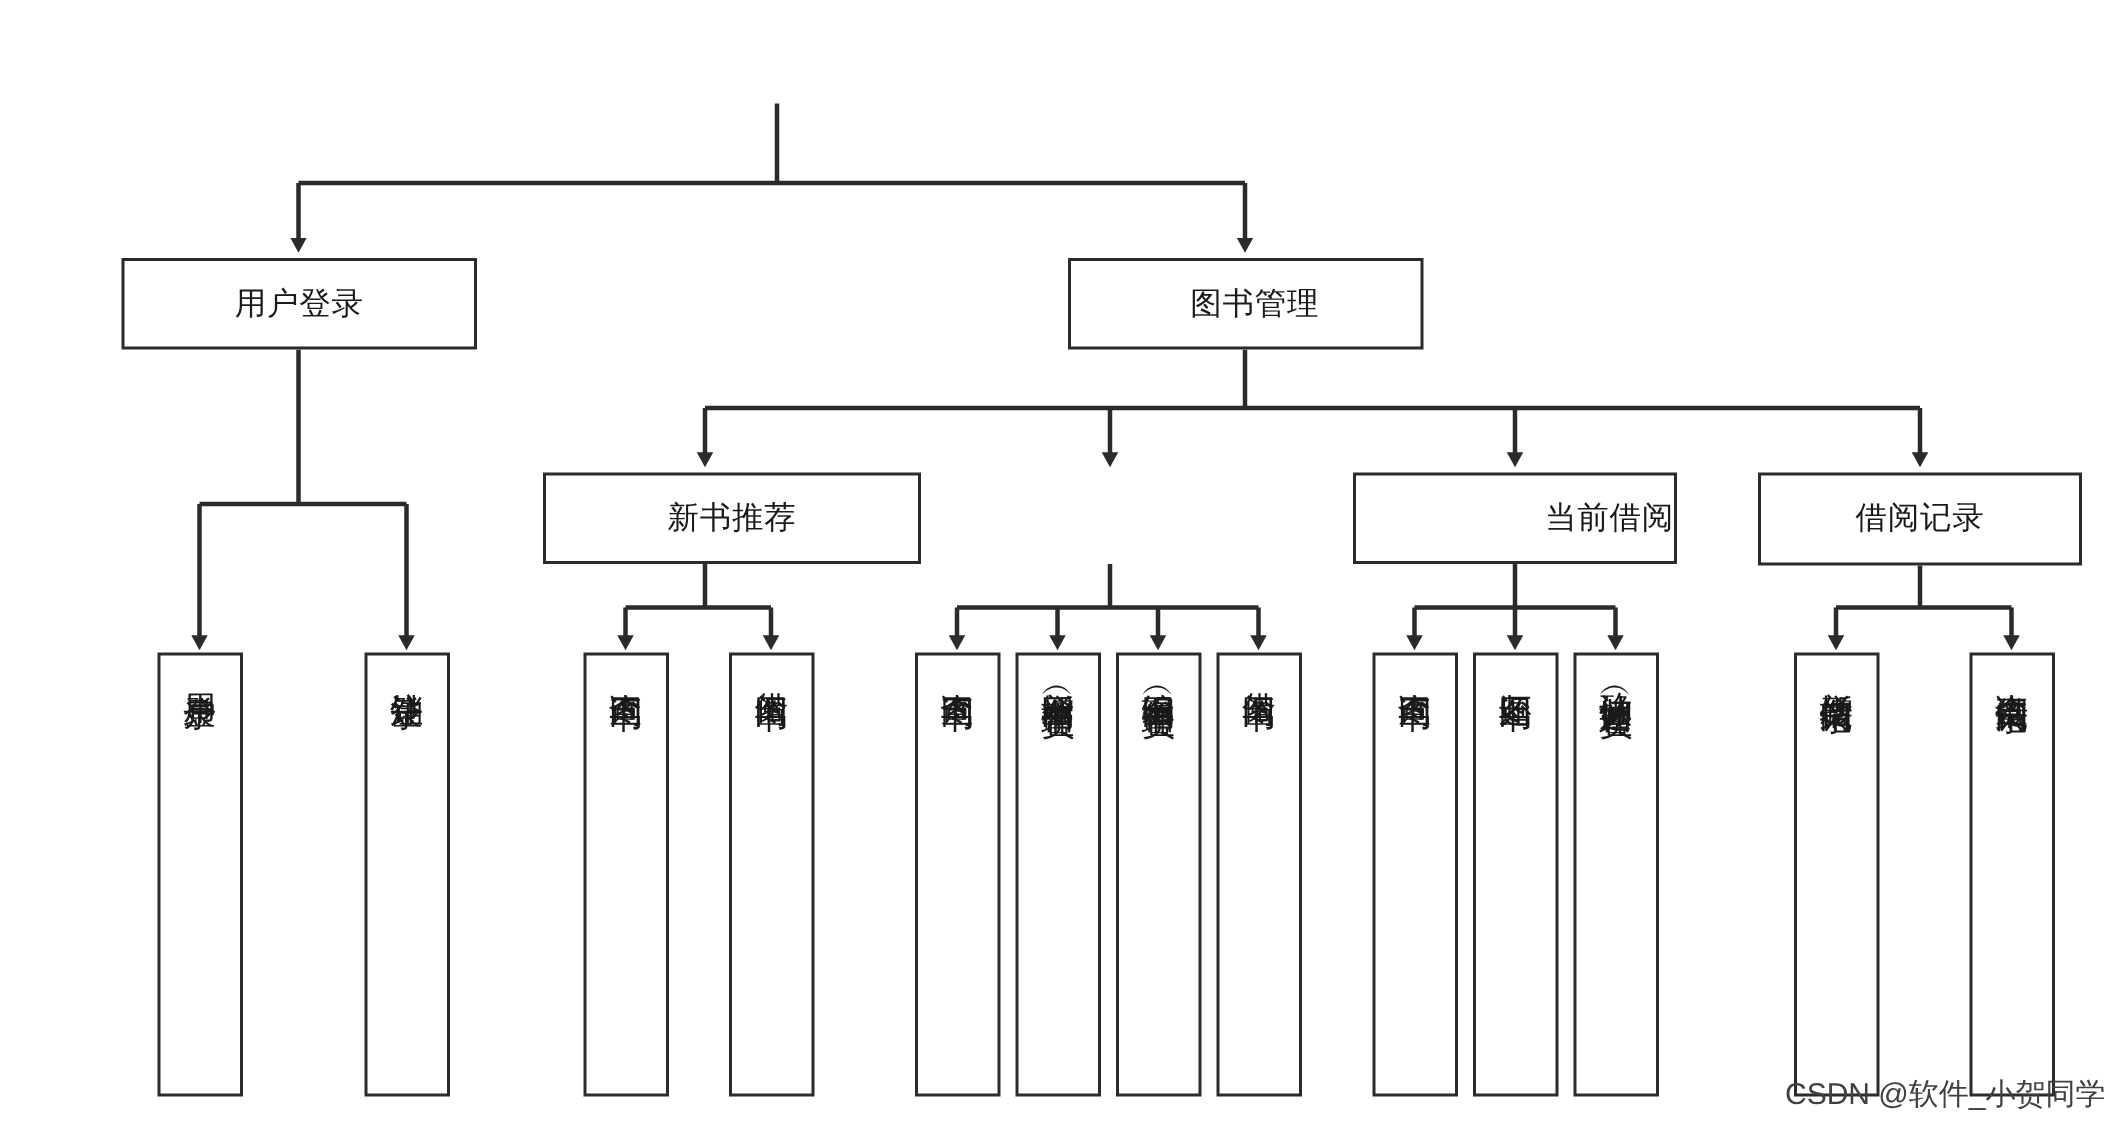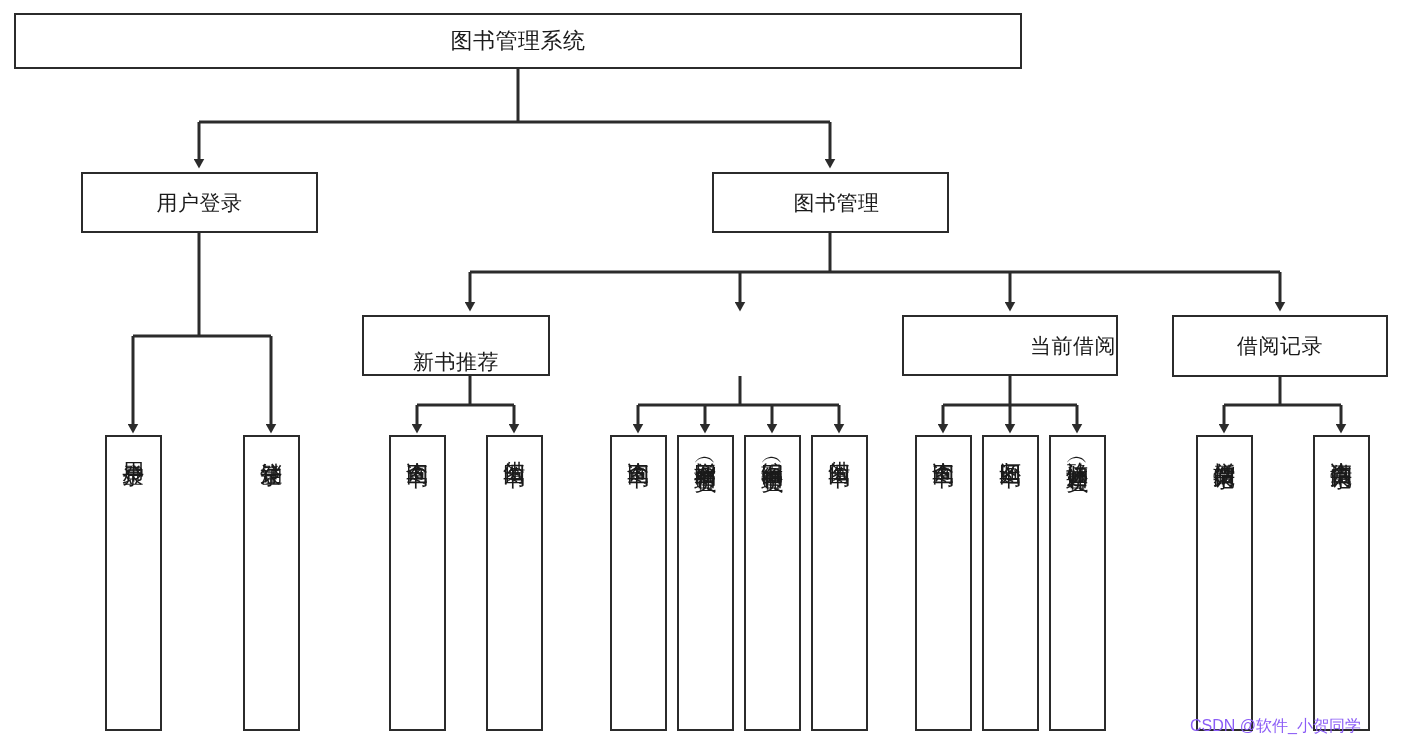--- a/index.html
+++ b/index.html
@@ -57,22 +57,22 @@
   .node.v .label {
     writing-mode: vertical-rl;
     text-orientation: upright;
     font-size: 22px;
     line-height: 1.06;
     letter-spacing: 1.5px;
     white-space: nowrap;
   }
   .watermark {
     position: absolute;
-    color: #8b5cf6;
-    font-size: 16px;
+    color: #404040;
+    font-size: 20px;
     white-space: nowrap;
     z-index: 3;
     font-family: "Liberation Sans", "DejaVu Sans", sans-serif;
   }
 </style>
 </head>
 <body>
 
 <div id="canvas">
 
@@ -121,32 +121,29 @@
       <path d="M1010,405 L1010,425" marker-end="url(#arrow)"></path>
       <path d="M1077,405 L1077,425" marker-end="url(#arrow)"></path>
 
       <path d="M1280,376 L1280,405"></path>
       <path d="M1224,405 L1341,405"></path>
       <path d="M1224,405 L1224,425" marker-end="url(#arrow)"></path>
       <path d="M1341,405 L1341,425" marker-end="url(#arrow)"></path>
     </g>
   </svg>
 
-  <div class="node h" id="node-root" style="left:14px; top:13px; width:1008px; height:56px;">
-    <span class="label">图书管理系统</span>
-  </div>
 
   <div class="node h" style="left:81px; top:172px; width:237px; height:61px;">
     <span class="label">用户登录</span>
   </div>
   <div class="node h" style="left:712px; top:172px; width:237px; height:61px;padding-left:12px;">
     <span class="label">图书管理</span>
   </div>
 
-  <div class="node h" style="left:362px; top:315px; width:188px; height:61px;align-items:flex-end;">
+  <div class="node h" style="left:362px; top:315px; width:252px; height:61px;">
     <span class="label">新书推荐</span>
   </div>
   <div class="node h" style="left:902px; top:315px; width:216px; height:61px;justify-content:flex-end;">
     <span class="label">当前借阅</span>
   </div>
   <div class="node h" style="left:1172px; top:315px; width:216px; height:62px;">
     <span class="label">借阅记录</span>
   </div>
 
   <div class="node v" style="left:105px; top:435px; width:57px; height:296px;">

